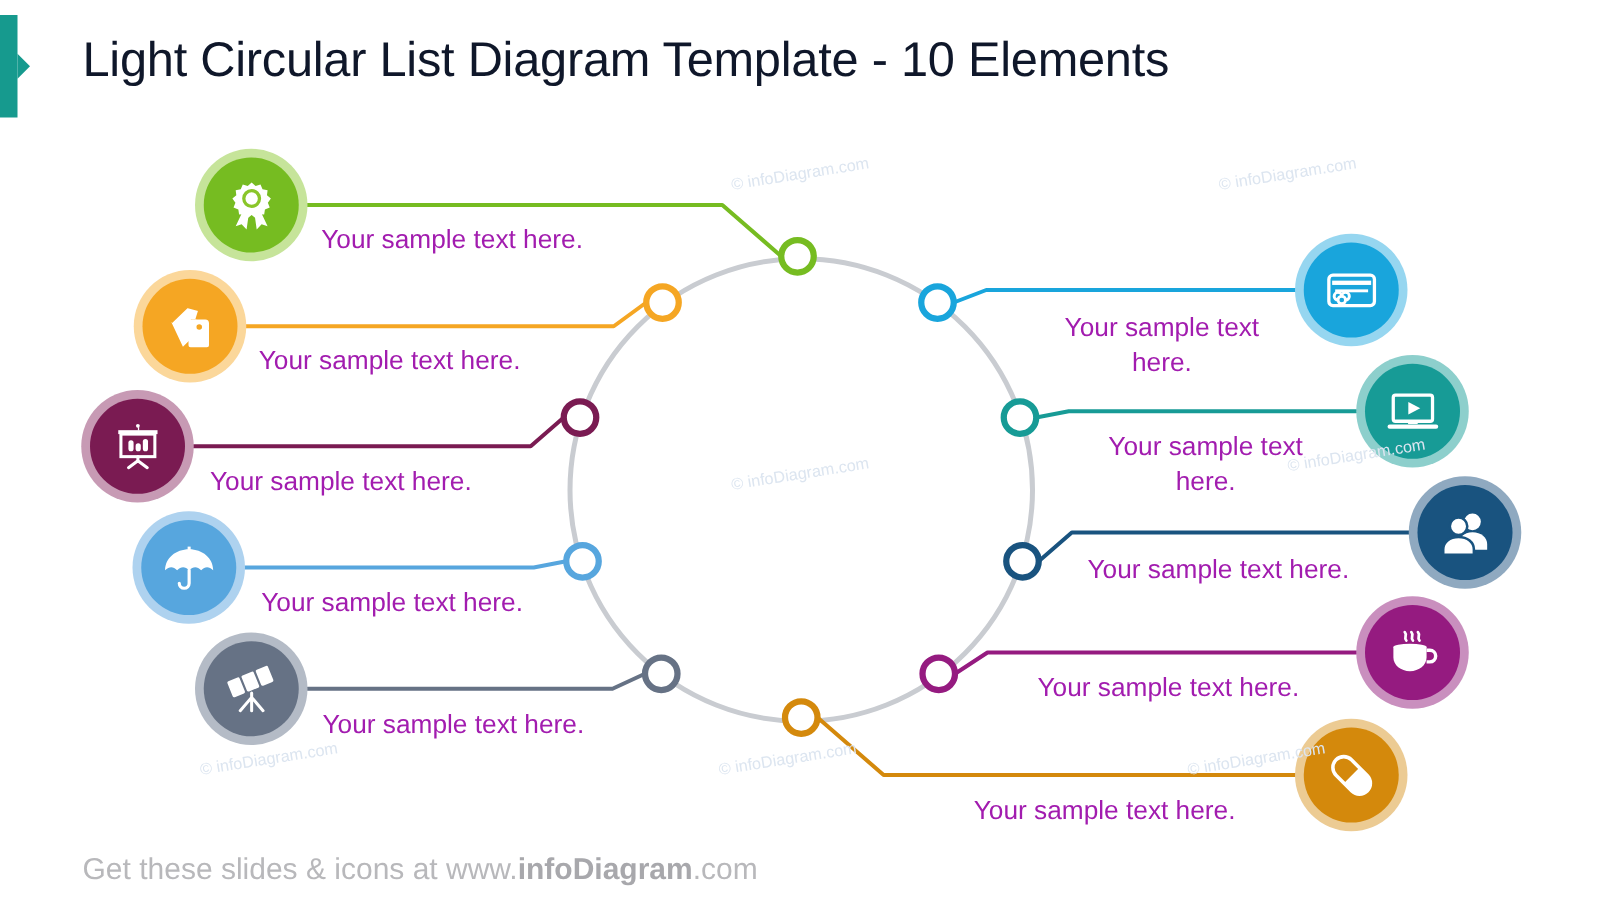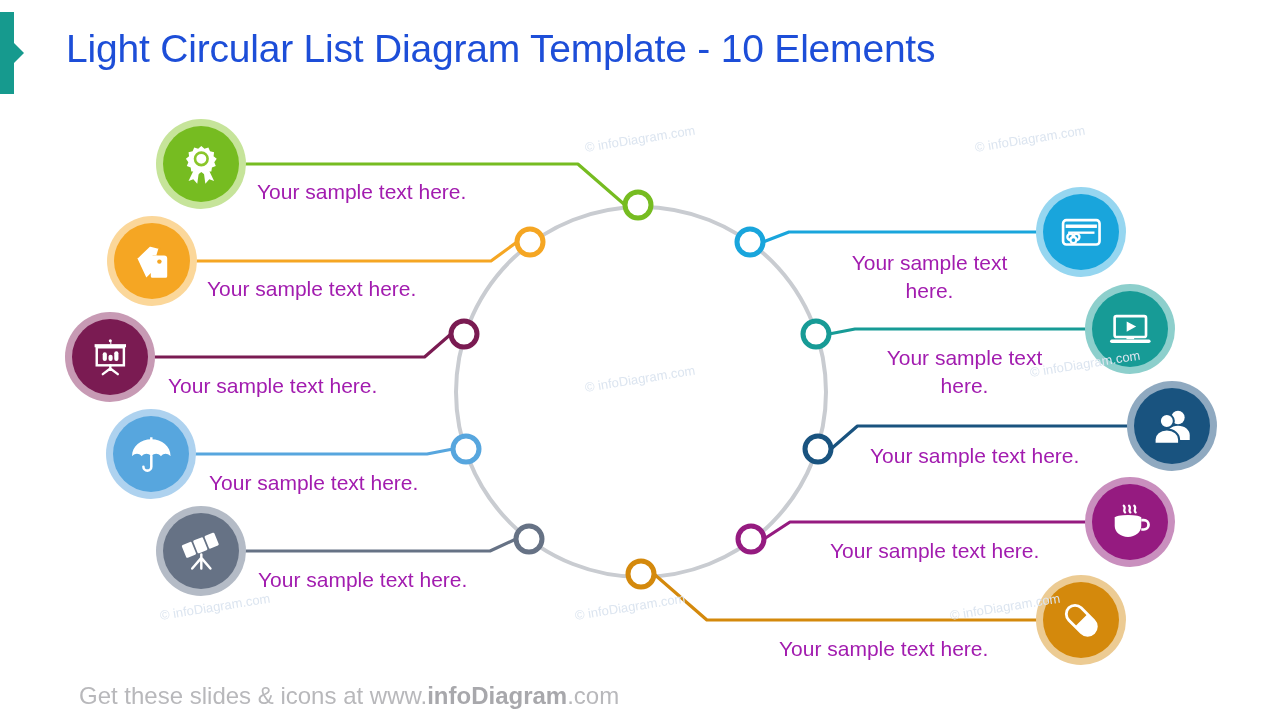--- a/index.html
+++ b/index.html
@@ -39,21 +39,21 @@
     border-left: 10px solid #169A8E;
   }
 
   
   #title {
     position: absolute;
     left: 66px;
     top: 27px;
     font-size: 39px;
     font-weight: 400;
-    color: #1d4ed8;
+    color: #0f172a;
     letter-spacing: -0.2px;
     white-space: nowrap;
     font-family: "Liberation Sans", sans-serif;
   }
 
   
   #diagram-svg {
     position: absolute;
     left: 0;
     top: 0;
@@ -90,21 +90,20 @@
 
   
   #footer {
     position: absolute;
     left: 66px;
     top: 682px;
     font-size: 24px;
     color: #b8b8bb;
     font-family: "Liberation Sans", sans-serif;
     white-space: nowrap;
-    margin-left: 13px;
   }
   #footer b { color: #a8a8ac; font-weight: 700; }
 
   
   .watermark {
     position: absolute;
     font-size: 13px;
     color: #dce5f0;
     transform: rotate(-9deg);
     transform-origin: left center;

